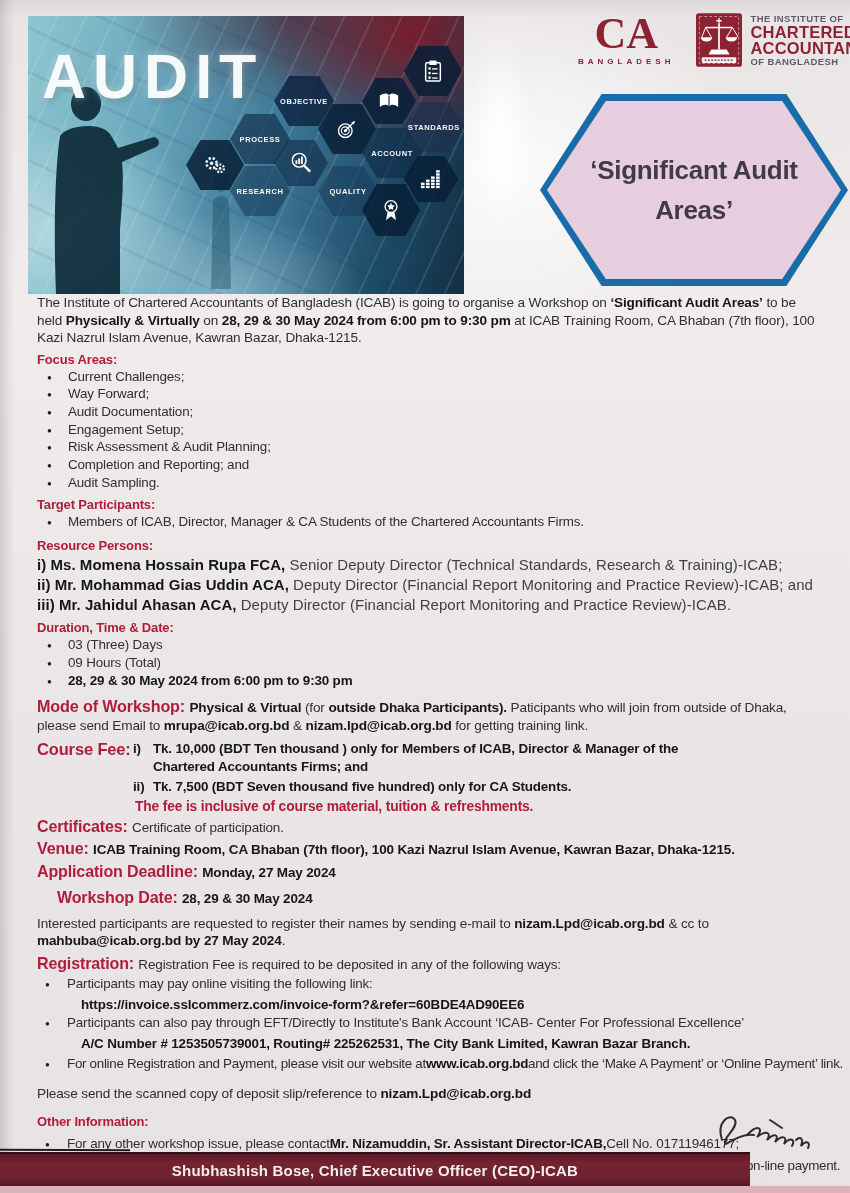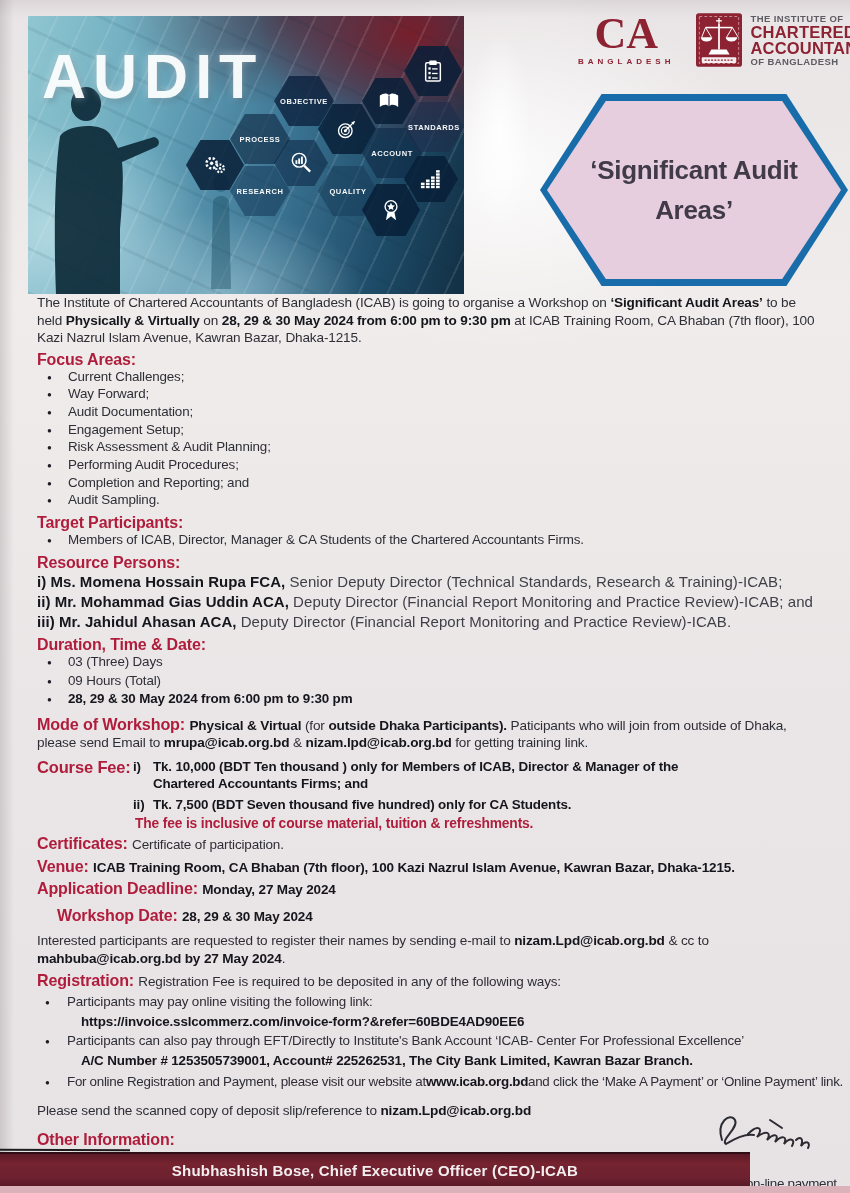--- a/index.html
+++ b/index.html
@@ -70,21 +70,21 @@
     clip-path:polygon(20% 0,80% 0,100% 50%,80% 100%,20% 100%,0 50%);
     background:#e6cede;
     display:flex;flex-direction:column;align-items:center;justify-content:center;}
   .badge-line{font-size:26px;font-weight:700;color:#413a49;line-height:40px;letter-spacing:-0.3px;}
   
   .content{position:absolute;left:37px;top:294px;width:780px;letter-spacing:-0.15px;}
   .seg-n{font-weight:400;}
   .seg-b{font-weight:700;color:var(--ink-bold);}
   .seg-r{font-weight:700;color:var(--red);font-size:1.19em;}
   p.body{font-size:13.6px;line-height:17.5px;color:var(--ink);}
-  h2.red{font-size:16px;font-weight:700;color:var(--red);line-height:19px;margin-top:3px;}
+  h2.red{font-size:13px;font-weight:700;color:var(--red);line-height:19px;margin-top:3px;}
   ul.blist{list-style:none;}
   ul.blist li{display:flex;align-items:baseline;font-size:13.4px;line-height:15.7px;color:var(--ink);}
   ul.blist li::before{content:"●";font-size:8px;flex:none;width:21px;margin-left:10px;position:relative;top:-1px;color:#1c1c24;}
   ul.blist.loose li{line-height:16.2px;}
   .rp-line{font-size:15px;line-height:20px;color:#3f3f47;letter-spacing:0.05px;}
   .mode-para{margin-top:7px;}
   .fee-row{display:flex;margin-top:6px;}
   .fee-label{flex:none;width:96px;font-size:16.5px;font-weight:700;color:var(--red);line-height:18px;}
   .fee-items{width:620px;}
   .fee-item{display:flex;font-size:13.4px;font-weight:700;color:var(--ink-bold);line-height:17.5px;}
@@ -251,21 +251,20 @@
 
     <p class="body"><span class="seg-n">The Institute of Chartered Accountants of Bangladesh (ICAB) is going to organise a  Workshop on </span><span class="seg-b">‘Significant Audit Areas’</span><span class="seg-n"> to be held </span><span class="seg-b">Physically &amp; Virtually</span><span class="seg-n"> on </span><span class="seg-b">28, 29 &amp; 30 May 2024 from 6:00 pm to 9:30 pm</span><span class="seg-n"> at ICAB Training Room, CA Bhaban (7th floor), 100 Kazi Nazrul Islam Avenue, Kawran Bazar, Dhaka-1215.</span></p>
 
     <h2 class="red">Focus Areas:</h2>
     <ul class="blist">
       <li>Current Challenges;</li>
       <li>Way Forward;</li>
       <li>Audit Documentation;</li>
       <li>Engagement Setup;</li>
       <li>Risk Assessment &amp; Audit Planning;</li>
-      <li>Performing Audit Procedures;</li>
       <li>Completion and Reporting; and</li>
       <li>Audit Sampling.</li>
     </ul>
 
     <h2 class="red">Target Participants:</h2>
     <ul class="blist loose">
       <li>Members of ICAB, Director,  Manager &amp; CA Students of the Chartered Accountants Firms.</li>
     </ul>
 
     <h2 class="red">Resource Persons:</h2>
@@ -315,21 +314,21 @@
       <li>
           <span class="seg-n">Participants may pay online visiting the following link:</span>
         </li>
     </ul>
     <div class="reg-cont"><span class="seg-b">https://invoice.sslcommerz.com/invoice-form?&amp;refer=60BDE4AD90EE6</span></div>
     <ul class="reg-bullets">
       <li>
           <span class="seg-n">Participants can also pay through EFT/Directly to Institute's Bank Account ‘ICAB- Center For Professional Excellence’</span>
         </li>
     </ul>
-    <div class="reg-cont"><span class="seg-b">A/C Number # 1253505739001, Account# 225262531, The City Bank Limited, Kawran Bazar Branch.</span></div>
+    <div class="reg-cont"><span class="seg-b">A/C Number # 1253505739001, Routing# 225262531, The City Bank Limited, Kawran Bazar Branch.</span></div>
     <ul class="reg-bullets" style="margin-top:2px;">
       <li style="white-space:nowrap;letter-spacing:-0.3px;">
           <span class="seg-n">For online Registration and Payment, please visit our website at </span>
           <span class="seg-b">www.icab.org.bd</span>
           <span class="seg-n"> and click the ‘Make A Payment’ or ‘Online Payment’ link.</span>
         </li>
     </ul>
 
     <p class="body" style="margin-top:9px;"><span class="seg-n">Please send the scanned copy of deposit slip/reference to </span><span class="seg-b">nizam.Lpd@icab.org.bd</span></p>
 

